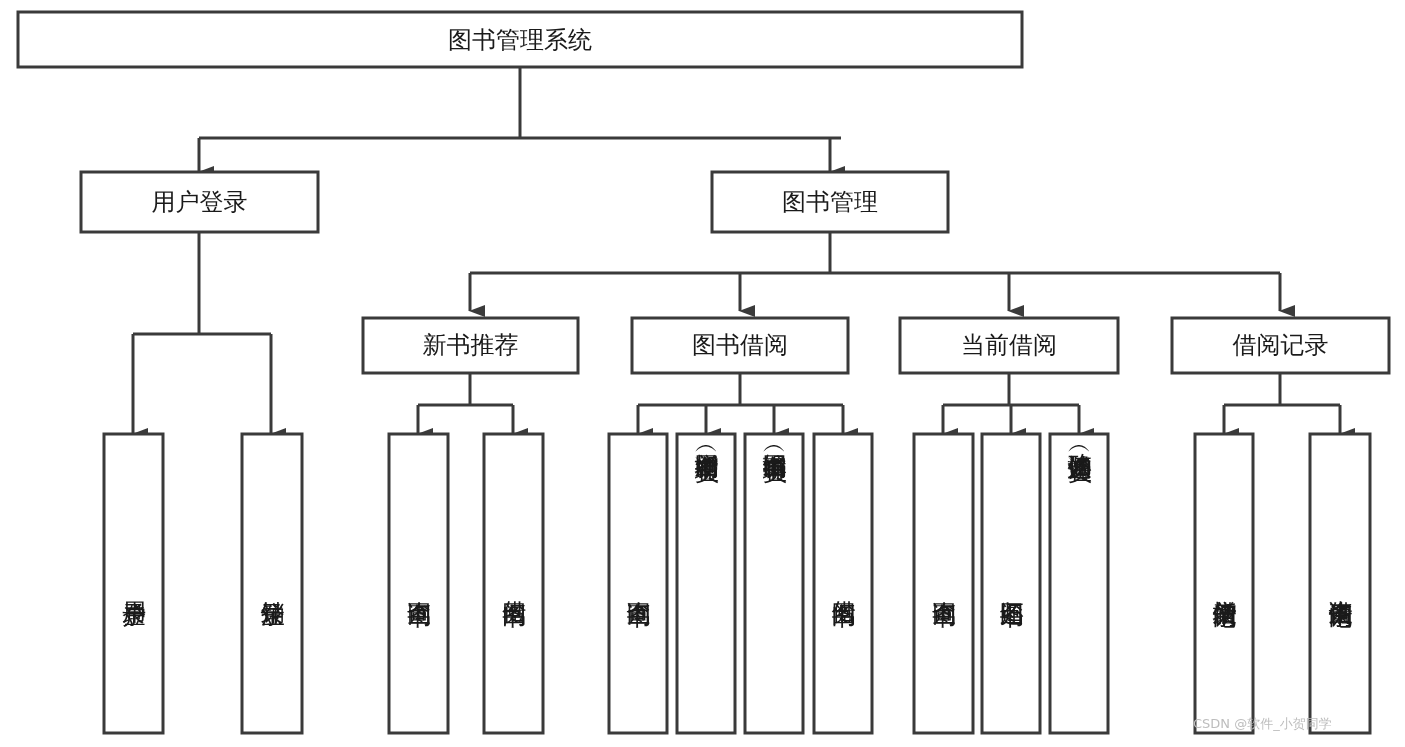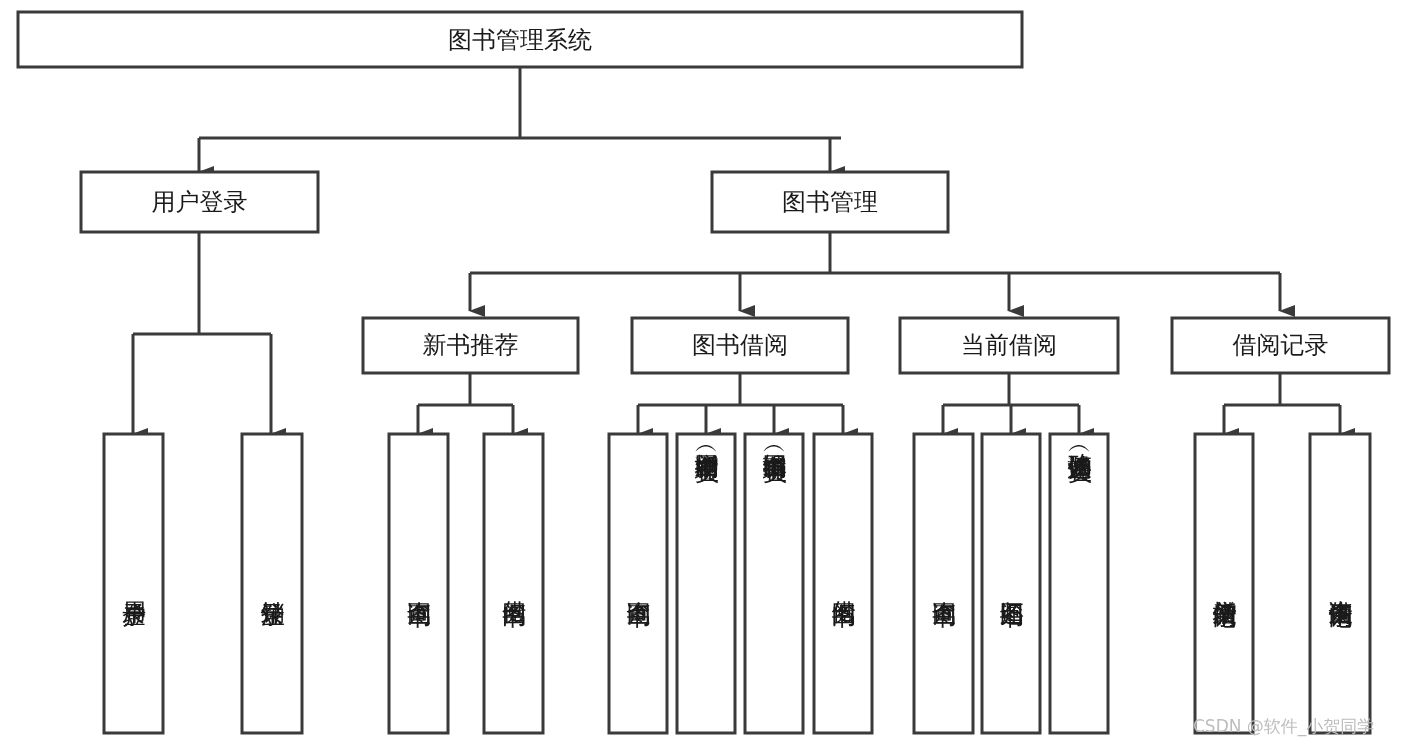--- a/index.html
+++ b/index.html
@@ -31,21 +31,21 @@
     font-size:24px;
     line-height:1.06;
     color:#1a1a1a;
     letter-spacing:1px;
     white-space:nowrap;
     pointer-events:none;
   }
   .watermark{
     position:absolute;
     font-family:"DejaVu Sans","Liberation Sans",sans-serif;
-    font-size:17px;
+    font-size:13px;
     color:#bdbdbd;
     white-space:nowrap;
   }
 </style>
 </head>
 <body>
 
 <div id="diagram-root">
 
   <svg class="flow" viewBox="0 0 1405 747">

